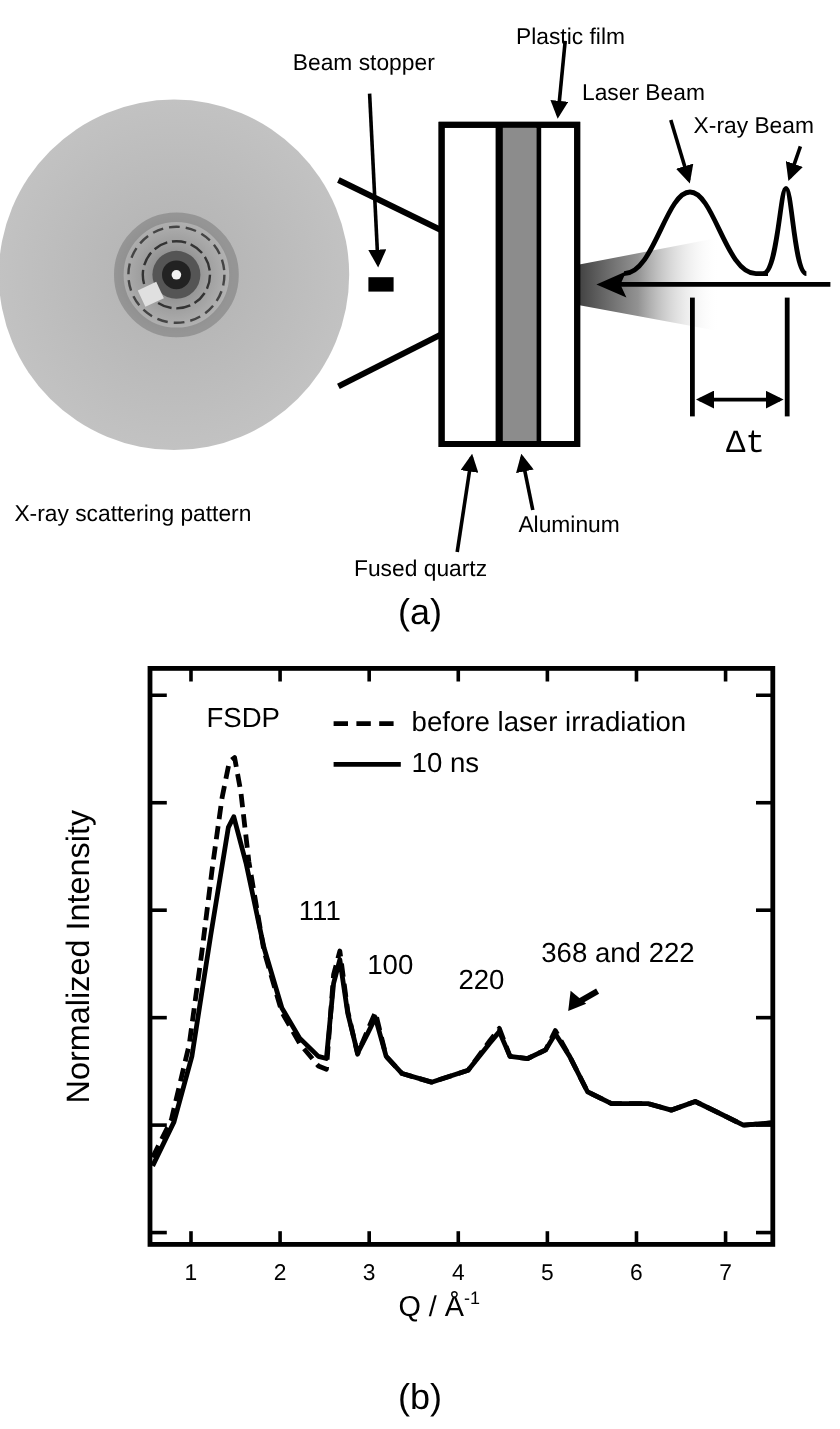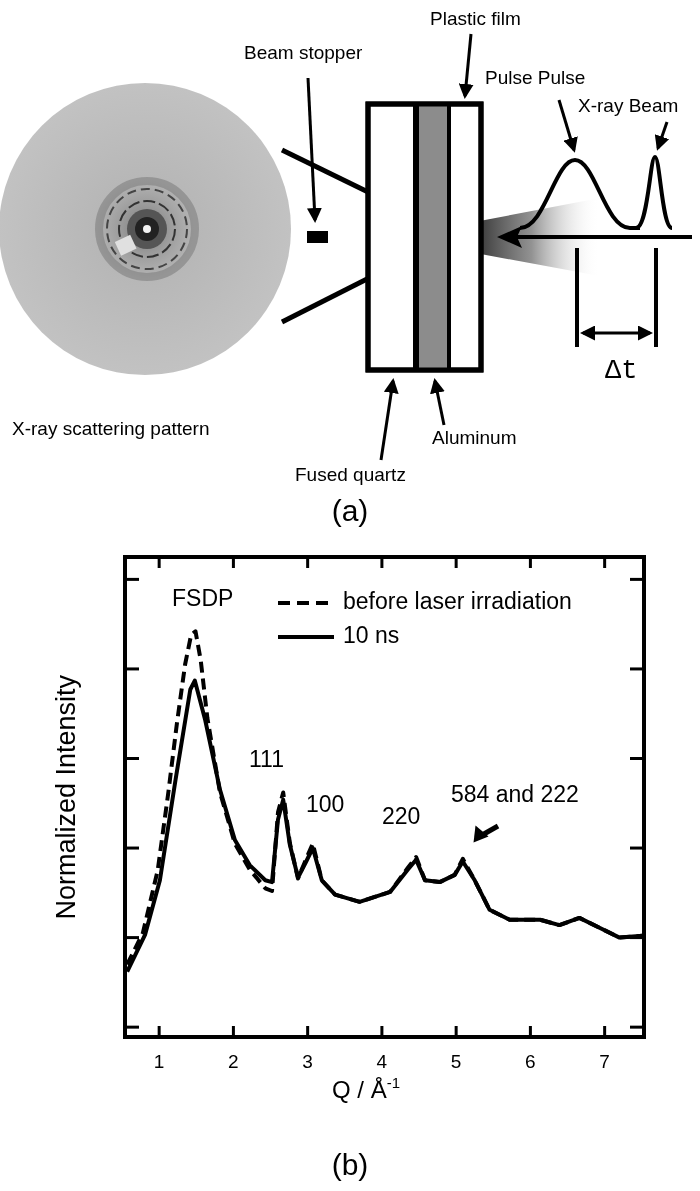--- a/index.html
+++ b/index.html
@@ -77,22 +77,22 @@
     <line x1="583" y1="333" x2="650" y2="333" stroke="#000" stroke-width="3" marker-start="url(#arrowHead)" marker-end="url(#arrowHead)"></line>
 
     <line x1="471" y1="34" x2="465" y2="96" stroke="#000" stroke-width="3" marker-end="url(#arrowHead)"></line>
     <line x1="559" y1="100" x2="574" y2="150" stroke="#000" stroke-width="3" marker-end="url(#arrowHead)"></line>
     <line x1="667" y1="122" x2="658" y2="148" stroke="#000" stroke-width="3" marker-end="url(#arrowHead)"></line>
     <line x1="381" y1="460" x2="393" y2="381" stroke="#000" stroke-width="3" marker-end="url(#arrowHead)"></line>
     <line x1="444" y1="425" x2="435" y2="381" stroke="#000" stroke-width="3" marker-end="url(#arrowHead)"></line>
   </svg>
 
   <span class="lbl" style="left:244px;top:43px;">Beam stopper</span>
-  <span class="lbl" style="left:430px;top:9px;">Plastic film</span>
-  <span class="lbl" style="left:485px;top:68px;">Pulse Pulse</span>
+  <span class="lbl" style="left:430px;top:22px;">Plastic film</span>
+  <span class="lbl" style="left:485px;top:68px;">Laser Beam</span>
   <span class="lbl" style="left:578px;top:96px;">X-ray Beam</span>
   <span class="lbl" style="left:605px;top:358px;font-family:Liberation Mono, monospace;font-size:27px;">Δt</span>
   <span class="lbl" style="left:432px;top:428px;">Aluminum</span>
   <span class="lbl" style="left:295px;top:465px;text-align:right;">Fused quartz</span>
   <span class="lbl" style="left:12px;top:419px;">X-ray scattering pattern</span>
   <span class="panel-label" style="left:350px;top:496px;transform:translateX(-50%);">(a)</span>
 </div>
 
 <div class="abs" style="left:0;top:540px;width:700px;height:651px;">
   <svg id="chart-svg" width="700" height="651" viewBox="0 540 700 651">
@@ -144,19 +144,19 @@
     </div>
 
   <div class="xlabel" style="left:332px;top:535px;">
     <span>Q / Å</span><sup>-1</sup>
   </div>
 
   <span class="anno" style="left:152px;top:47px;margin-left:20px;">FSDP</span>
   <span class="anno" style="left:249px;top:208px;">111</span>
   <span class="anno" style="left:306px;top:253px;">100</span>
   <span class="anno" style="left:382px;top:265px;">220</span>
-  <span class="anno" style="left:451px;top:243px;">584 and 222</span>
+  <span class="anno" style="left:451px;top:243px;">368 and 222</span>
 
   <span class="legend-text" style="left:343px;top:50px;text-align:center;">before laser irradiation</span>
   <span class="legend-text" style="left:343px;top:84px;">10 ns</span>
 
   <span class="panel-label" style="left:350px;top:610px;transform:translateX(-50%);">(b)</span>
 </div>
 
 </body></html>

